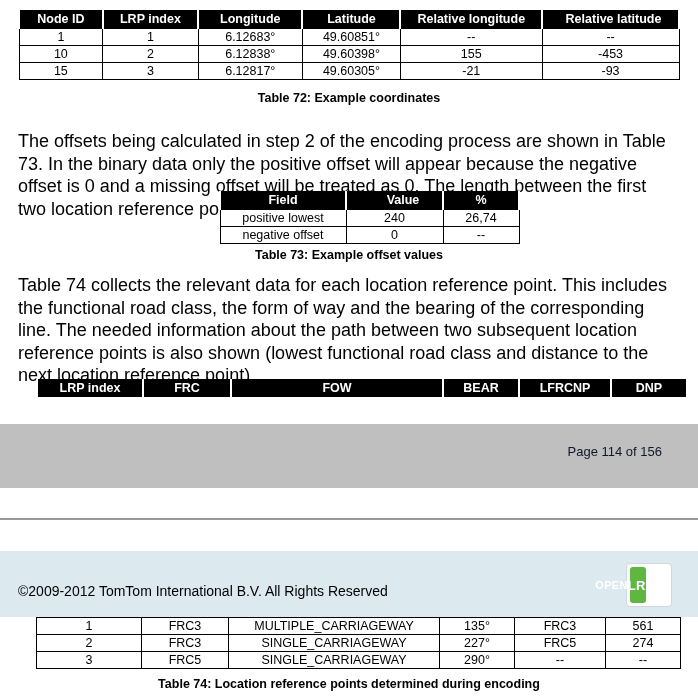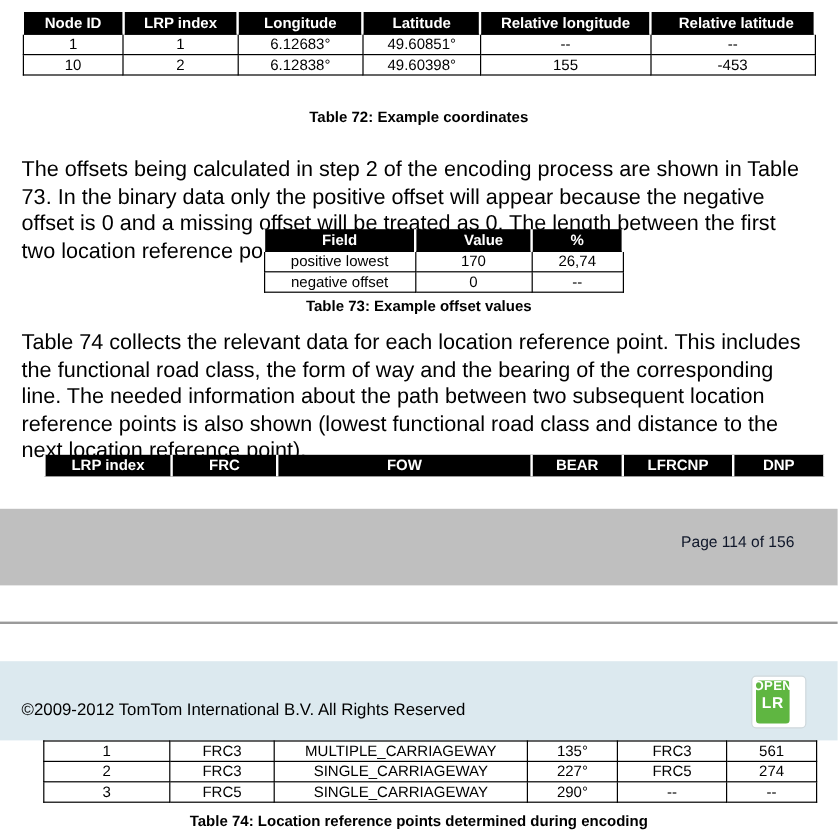--- a/index.html
+++ b/index.html
@@ -196,28 +196,28 @@
     height: 44px;
     background: #ffffff;
     border: 1px solid #cfd8dc;
     border-radius: 4px;
     box-sizing: border-box;
   }
   .logo-inner {
     position: absolute;
     left: 3px;
     top: 3px;
-    width: 28px;
+    width: 16px;
     height: 36px;
     background: #5fb641;
     border-radius: 3px;
     display: flex;
-    flex-direction: column;
+    flex-direction: row;
     align-items: center;
-    justify-content: flex-start;
+    justify-content: flex-end;
     color: #ffffff;
     font-weight: bold;
     line-height: 1;
   }
   .logo-open {
     font-size: 11px;
     letter-spacing: 0.3px;
   }
   .logo-lr {
     font-size: 13px;
@@ -265,40 +265,48 @@
           <td>--</td>
         </tr>
         <tr>
           <td>10</td>
           <td>2</td>
           <td>6.12838°</td>
           <td>49.60398°</td>
           <td>155</td>
           <td>-453</td>
         </tr>
+        <tr>
+          <td>15</td>
+          <td>3</td>
+          <td>6.12817°</td>
+          <td>49.60305°</td>
+          <td>-21</td>
+          <td>-93</td>
+        </tr>
       </tbody>
     </table>
   </div>
   <div class="caption cap72">Table 72: Example coordinates</div>
 
   <p class="body-text para1">The offsets being calculated in step 2 of the encoding process are shown in Table 73. In the binary data only the positive offset will appear because the negative offset is 0 and a missing offset will be treated as 0. The length between the first two location reference points is 561m.</p>
 
   <div class="t73-wrap">
     <table class="doc-table t73">
       <thead>
         <tr>
           <th>Field</th>
           <th>Value</th>
           <th>%</th>
         </tr>
       </thead>
       <tbody>
         <tr>
           <td>positive lowest</td>
-          <td>170</td>
+          <td>240</td>
           <td>26,74</td>
         </tr>
         <tr>
           <td>negative offset</td>
           <td>0</td>
           <td>--</td>
         </tr>
       </tbody>
     </table>
   </div>

